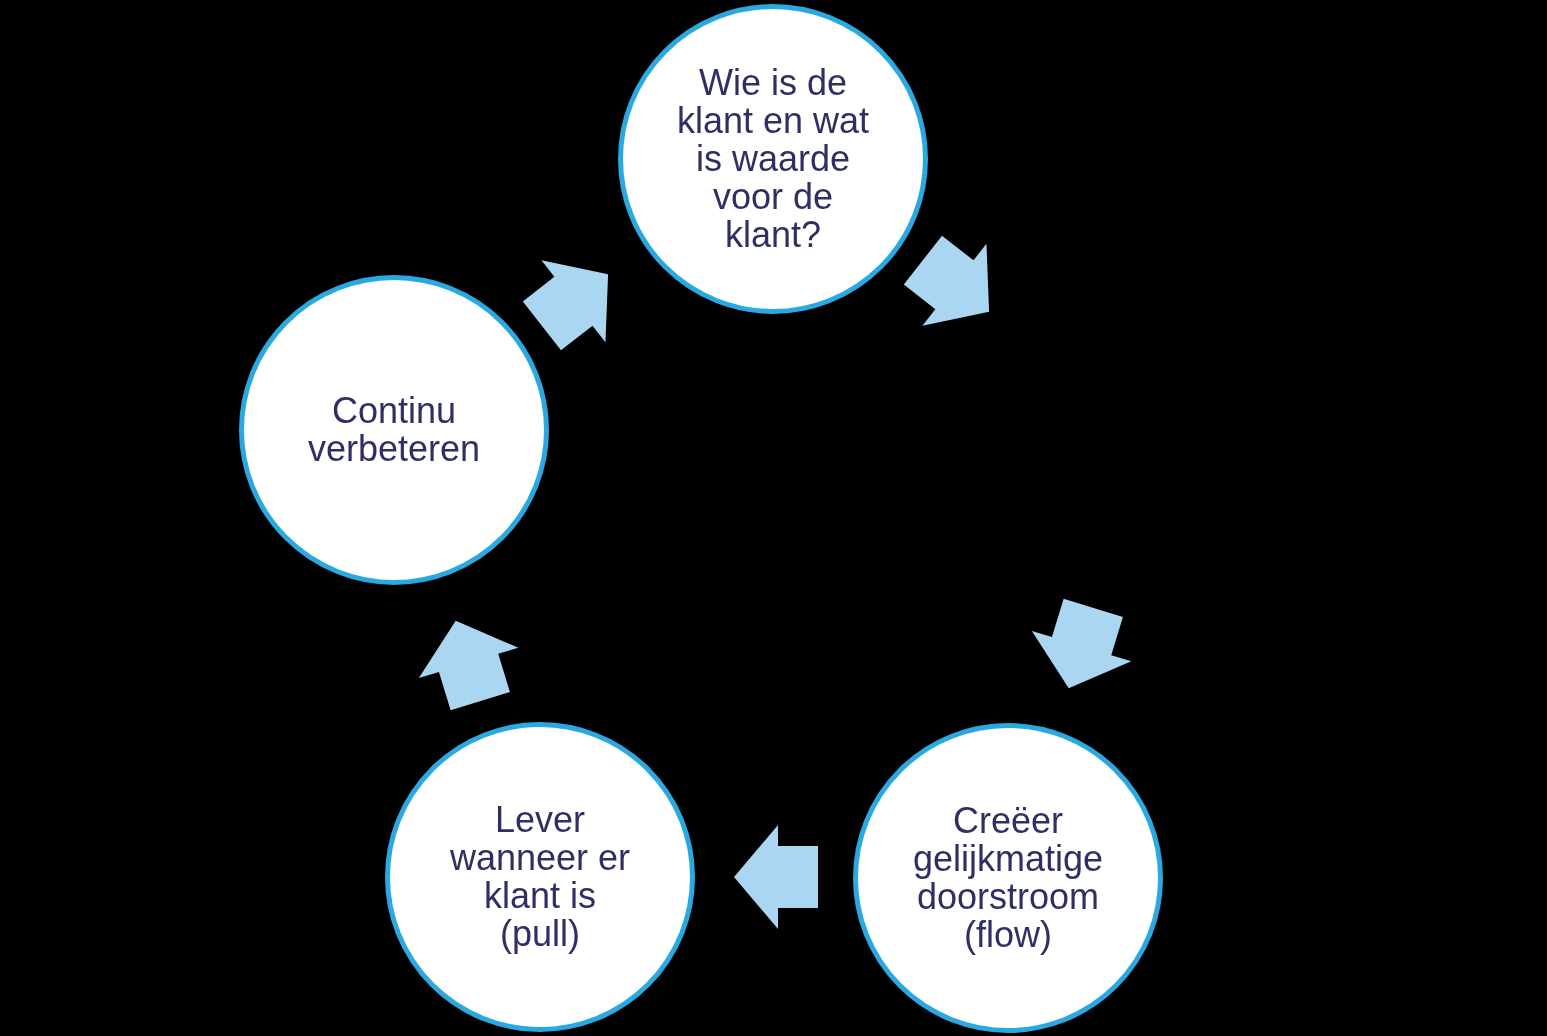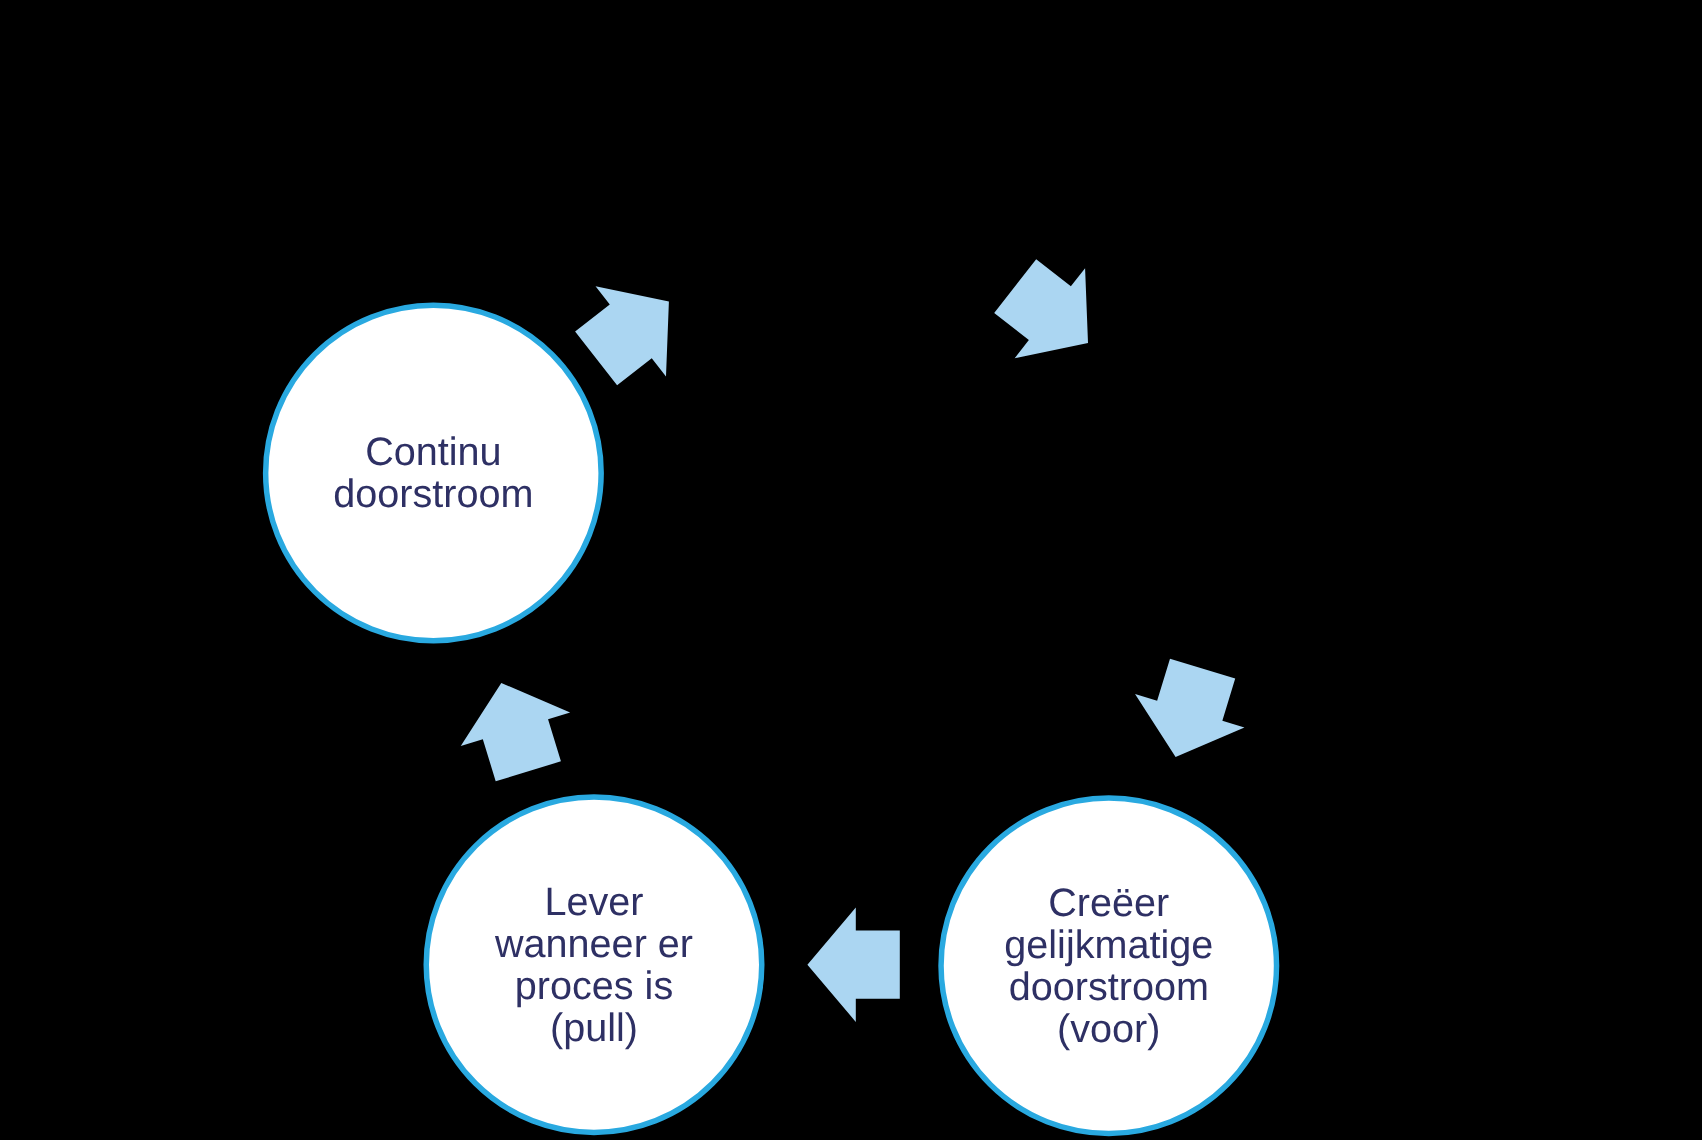--- a/index.html
+++ b/index.html
@@ -61,34 +61,41 @@
     <defs>
       <path id="block-arrow" d="M -42 -31 L -2 -31 L -2 -52 L 42 0 L -2 52 L -2 31 L -42 31 Z"></path>
     </defs>
     <use href="#block-arrow" transform="translate(575 300) rotate(-38)"></use>
     <use href="#block-arrow" transform="translate(956 286) rotate(38)"></use>
     <use href="#block-arrow" transform="translate(1081 648) rotate(107)"></use>
     <use href="#block-arrow" transform="translate(776 877) rotate(180)"></use>
     <use href="#block-arrow" transform="translate(468 661) rotate(-107)"></use>
   </svg>
 
+  <div class="circle c-klant">
+    <span class="label">Wie is de
+klant en wat
+is waarde
+voor de
+klant?</span>
+  </div>
 
 
   <div class="circle c-flow">
     <span class="label">Creëer
 gelijkmatige
 doorstroom
-(voor)</span>
+(flow)</span>
   </div>
 
   <div class="circle c-pull">
     <span class="label">Lever
 wanneer er
-proces is
+klant is
 (pull)</span>
   </div>
 
   <div class="circle c-continu">
     <span class="label">Continu
-doorstroom</span>
+verbeteren</span>
   </div>
 
 </div>
 
 </body></html>

